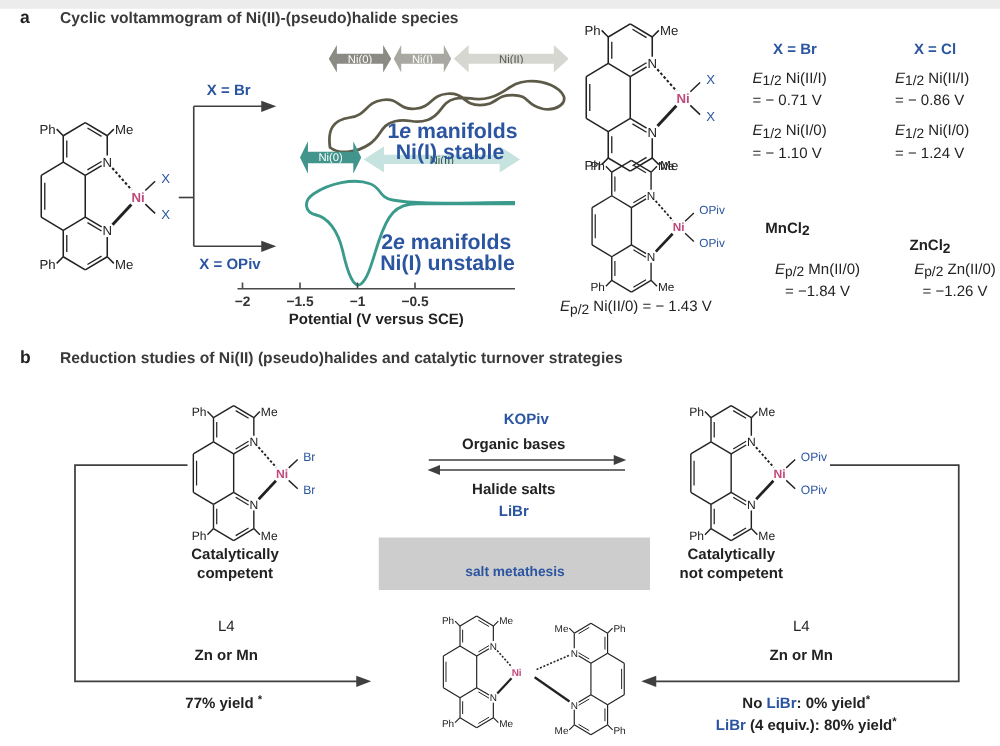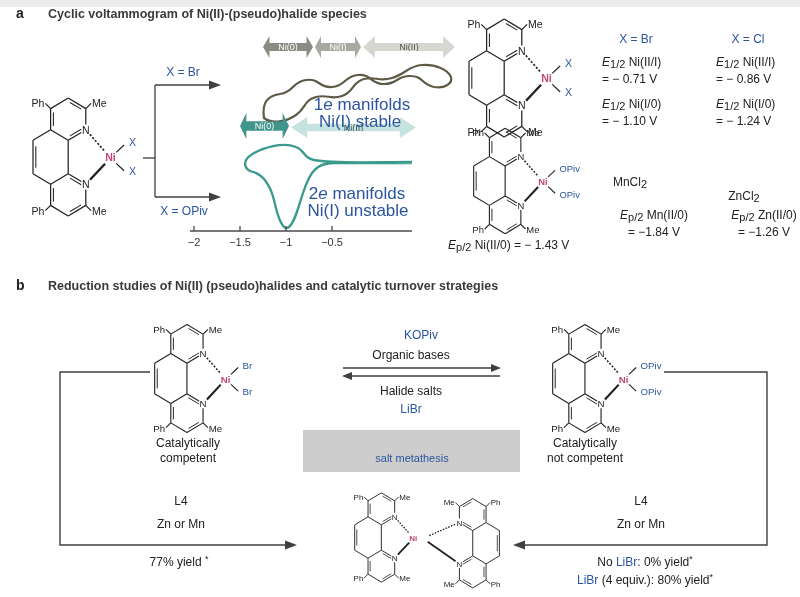--- a/index.html
+++ b/index.html
@@ -1,21 +1,21 @@
 <!DOCTYPE html>
 <html><head>
 <meta charset="utf-8">
 <style>
   html,body{margin:0;padding:0;background:#fff;}
   .page{position:relative;width:800px;height:597px;background:#ffffff;overflow:hidden;
         font-family:"Liberation Sans",sans-serif;color:#222;}
   .topstrip{position:absolute;left:0;top:0;width:800px;height:7px;background:#ececec;}
   svg text{font-family:"Liberation Sans",sans-serif;}
   .t{position:absolute;font-size:12px;line-height:15px;white-space:nowrap;}
-  .c{transform:translateX(-50%);}
+  .c{transform:translateX(-50%);font-weight:bold;}
   .bold{font-weight:normal;}
   .bl{color:#2b55a0;}
   .it{font-style:italic;}
   .sub{font-size:11px;vertical-align:-2px;}
   .sup{font-size:9px;vertical-align:4px;}
   .paneltitle{font-weight:bold;color:#3a3a3a;font-size:12.5px;}
   .plabel{font-weight:bold;color:#222;font-size:14px;}
   .fatarrow{position:absolute;display:flex;align-items:center;justify-content:center;
     clip-path:polygon(0% 50%,13% 0%,13% 32%,87% 32%,87% 0%,100% 50%,87% 100%,87% 68%,13% 68%,13% 100%);
     font-size:9px;}
@@ -103,20 +103,21 @@
 
   <div class="t c bl note" style="left:362px;top:97px"><span>1</span><span class="it">e</span><span> manifolds</span></div>
   <div class="t c bl note" style="left:360px;top:114px">Ni(I) stable</div>
   <div class="t c bl note" style="left:357px;top:186px"><span>2</span><span class="it">e</span><span> manifolds</span></div>
   <div class="t c bl note" style="left:358px;top:203px">Ni(I) unstable</div>
 
   <div class="t c tick" style="left:194px;top:235px">−2</div>
   <div class="t c tick" style="left:240px;top:235px">−1.5</div>
   <div class="t c tick" style="left:286px;top:235px">−1</div>
   <div class="t c tick" style="left:332px;top:235px">−0.5</div>
+  <div class="t c" style="left:301px;top:248px">Potential (V versus SCE)</div>
 
   <div class="t" style="left:448px;top:238px"><span class="it">E</span><span class="sub">p/2</span><span> Ni(II/0) = − 1.43 V</span></div>
 
   <div class="t c bl" style="left:636px;top:32px">X = Br</div>
   <div class="t c bl" style="left:748px;top:32px">X = Cl</div>
 
   <div class="t" style="left:602px;top:55px">
     <span class="it">E</span><span class="sub">1/2</span><span> Ni(II/I)</span>
     <div>= − 0.71 V</div>
   </div>

